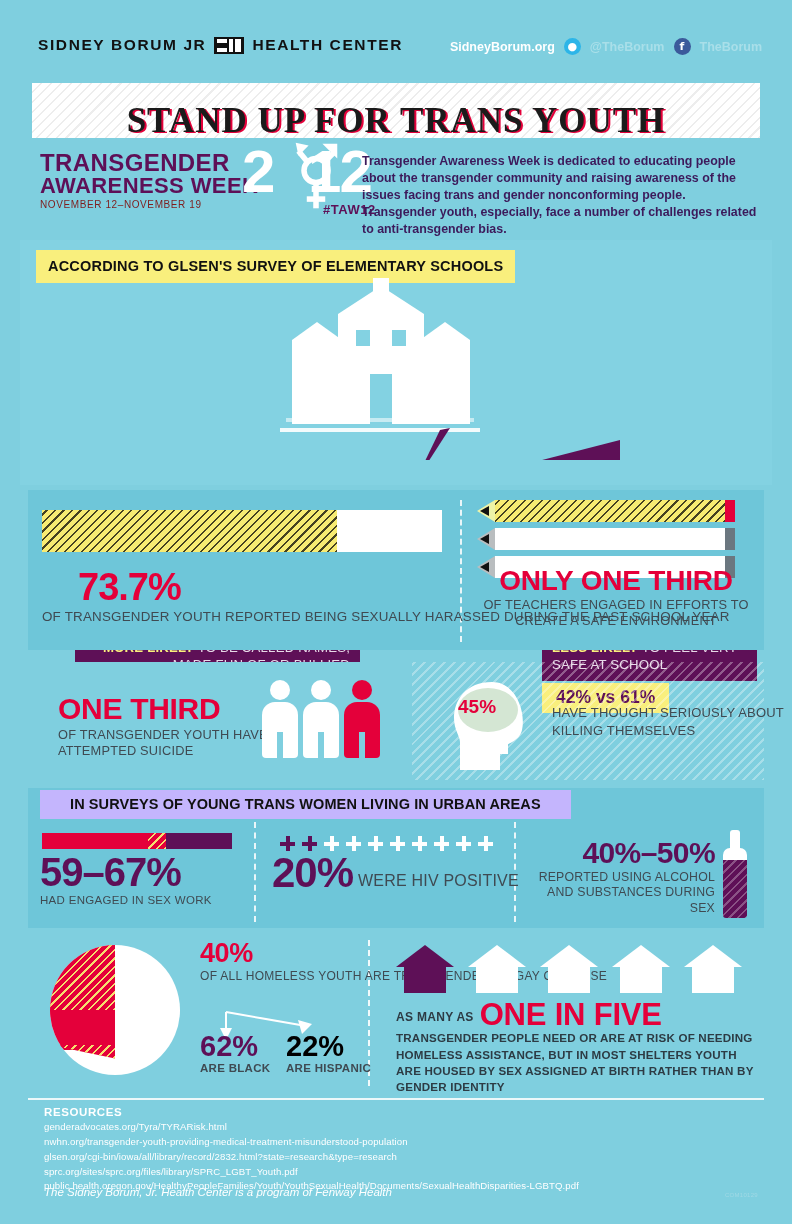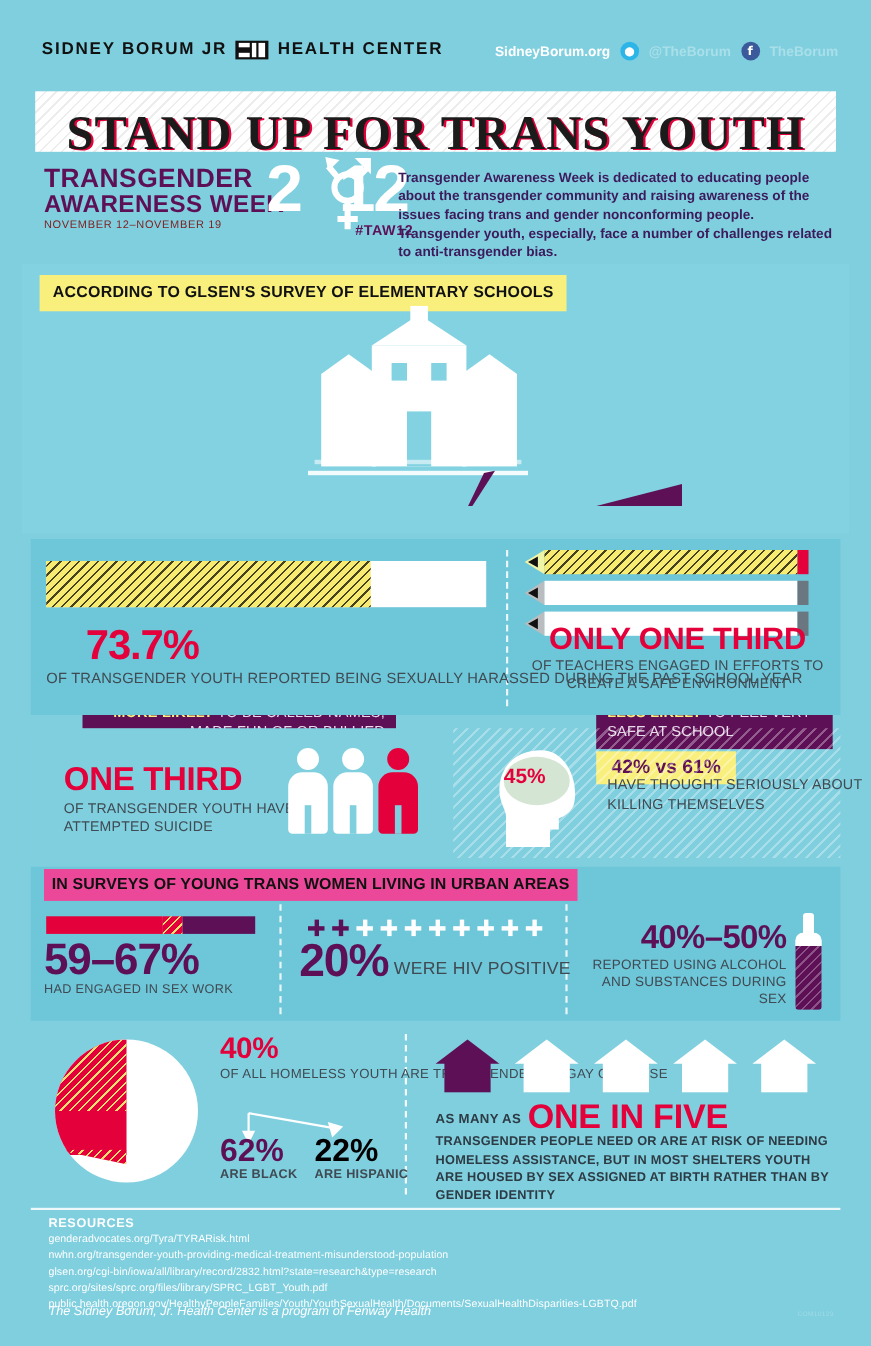--- a/index.html
+++ b/index.html
@@ -53,21 +53,21 @@
   
   .title-band {
     position:absolute; left:32px; top:83px; width:728px; height:55px;
     background:#ffffff;
     background-image: repeating-linear-gradient(-45deg,
       rgba(0,0,0,.07) 0 1.5px, rgba(0,0,0,0) 1.5px 7px);
     display:flex; align-items:center; justify-content:center;
   }
   .title-band h1 {
     font-family:"Liberation Serif", serif;
-    font-size:44px; font-weight:bold; letter-spacing:1px; color:#1b1b1b;
+    font-size:35px; font-weight:bold; letter-spacing:1px; color:#1b1b1b;
     text-shadow: 2px 1px 0 #e4003a;
     margin-top: 20px;
   }
 
   
   .taw { position:absolute; left:40px; top:152px; width:320px; }
   .taw-1 { font-size:24px; font-weight:bold; letter-spacing:.4px; color:#5e1057; line-height:.95; }
   .taw-2 { font-size:22px; font-weight:bold; letter-spacing:.4px; color:#5e1057; line-height:1; }
   .taw-3 { font-size:10px; letter-spacing:.6px; color:#7f1d1d; margin-top:2px; }
   .taw-year {
@@ -177,22 +177,22 @@
     position:absolute; left:448px; top:678px; width:88px; height:92px;
   }
   .brain-pct {
     position:absolute; left:458px; top:696px; font-size:19px; font-weight:bold; color:#e4003a;
   }
   .brain-cap { position:absolute; left:552px; top:704px; font-size:13px; color:#3f4a52; line-height:1.35; letter-spacing:.2px; }
 
   
   .sec-urban { position:absolute; left:28px; top:788px; width:736px; height:140px; background:#6ec6d9; }
   .urban-head {
-    position:absolute; left:40px; top:790px; background:#ec4899;
-    padding:6px 7px 7px; font-size:14.5px; font-weight:bold; color:#111; letter-spacing:.1px;
+    position:absolute; left:40px; top:790px; background:#c4b5fd;
+    padding:6px 30px 7px; font-size:14.5px; font-weight:bold; color:#111; letter-spacing:.1px;
   }
   .div-u1 { position:absolute; left:254px; top:822px; height:100px; border-left:2px dashed #fff; opacity:.85; }
   .div-u2 { position:absolute; left:514px; top:822px; height:100px; border-left:2px dashed #fff; opacity:.85; }
 
   .sexwork-bar { position:absolute; left:42px; top:833px; width:190px; height:16px; display:flex; }
   .sw-a { width:106px; background:#e4003a; }
   .sw-b { width:18px; }
   .sw-c { flex:1; background:#5e1057; }
   .stat-5967 { position:absolute; left:40px; top:852px; }
   .stat-5967 .num { font-size:40px; font-weight:bold; color:#5e1057; letter-spacing:-1px; line-height:1; }

